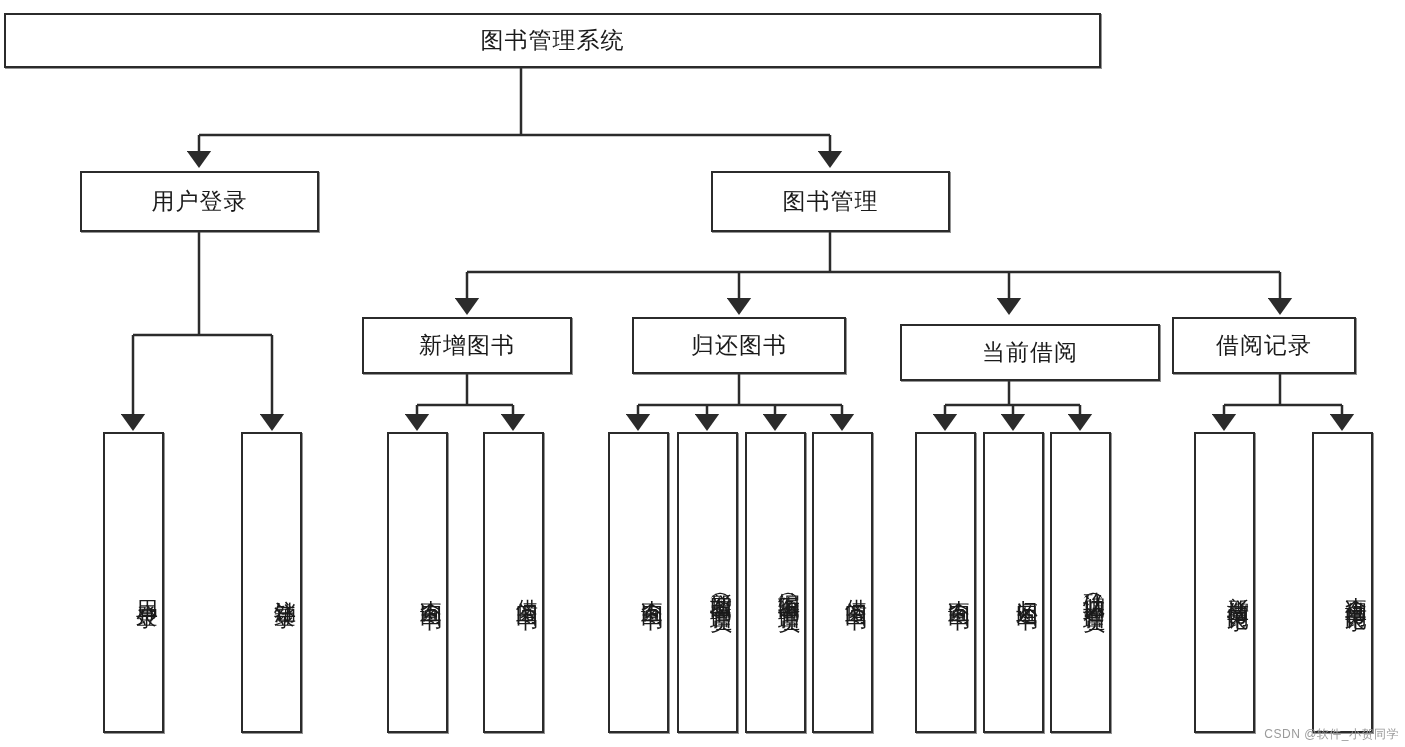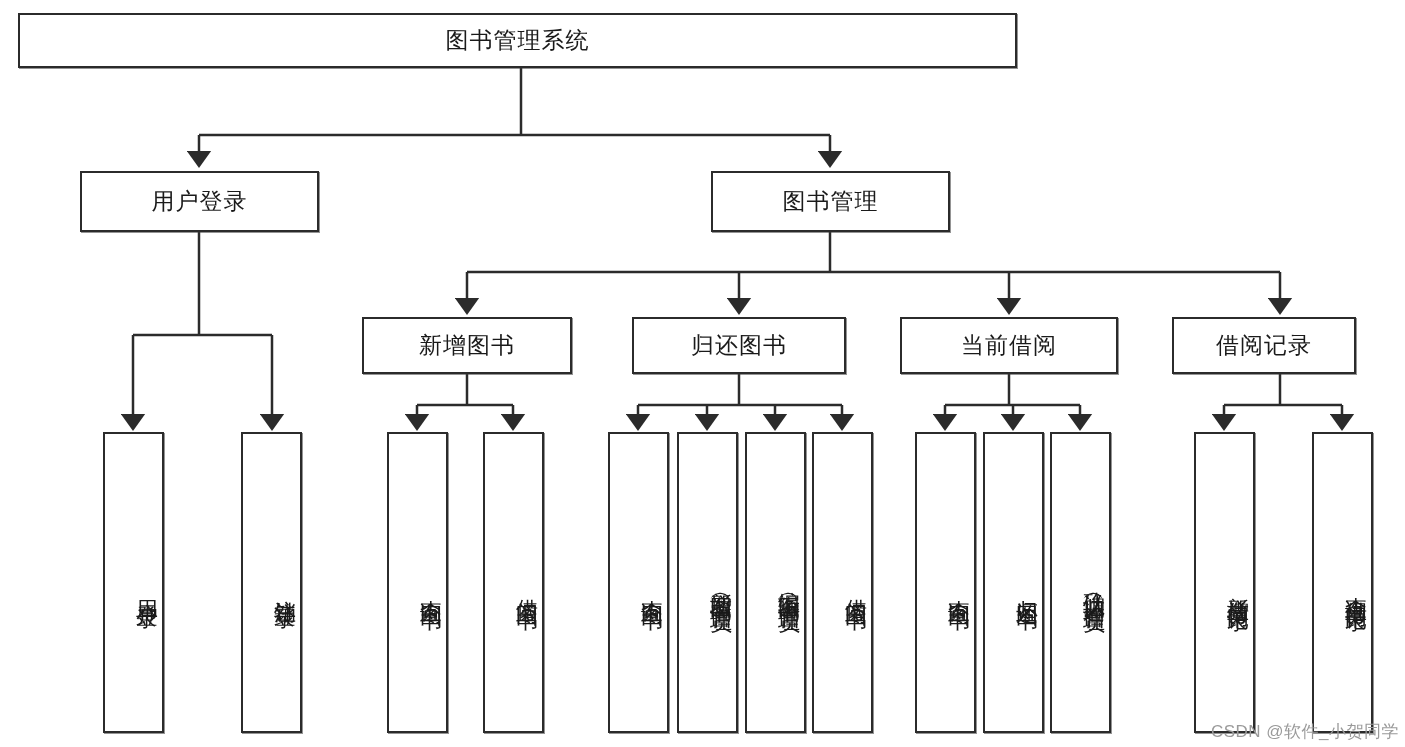--- a/index.html
+++ b/index.html
@@ -52,21 +52,21 @@
     left: 0;
     top: 0;
     width: 1405px;
     height: 747px;
     pointer-events: none;
   }
   .watermark {
     position: absolute;
     right: 6px;
     bottom: 4px;
-    font-size: 17px;
+    font-size: 12px;
     color: #9a9a9a;
     letter-spacing: 0.5px;
     white-space: nowrap;
   }
 </style>
 </head>
 <body>
 
 <div id="canvas">
 
@@ -125,38 +125,38 @@
     </g>
 
     <g>
       <path d="M1280,374 L1280,405" stroke="#2b2b2b" stroke-width="2.5" fill="none"></path>
       <path d="M1224,405 L1342,405" stroke="#2b2b2b" stroke-width="2.5" fill="none"></path>
       <path d="M1224,405 L1224,421" stroke="#2b2b2b" stroke-width="2.5" fill="none" marker-end="url(#arrow)"></path>
       <path d="M1342,405 L1342,421" stroke="#2b2b2b" stroke-width="2.5" fill="none" marker-end="url(#arrow)"></path>
     </g>
   </svg>
 
-  <div class="node horizontal" style="left:18px; top:13px; width:999px; height:55px;">
+  <div class="node horizontal" style="left:4px; top:13px; width:1097px; height:55px;">
     <span>图书管理系统</span>
   </div>
 
   <div class="node horizontal" style="left:80px; top:171px; width:239px; height:61px;">
     <span>用户登录</span>
   </div>
   <div class="node horizontal" style="left:711px; top:171px; width:239px; height:61px;">
     <span>图书管理</span>
   </div>
 
   <div class="node horizontal" style="left:362px; top:317px; width:210px; height:57px;">
     <span>新增图书</span>
   </div>
   <div class="node horizontal" style="left:632px; top:317px; width:214px; height:57px;">
     <span>归还图书</span>
   </div>
-  <div class="node horizontal" style="left:900px; top:317px; width:218px; height:57px;">
+  <div class="node horizontal" style="left:900px; top:324px; width:260px; height:57px;">
     <span>当前借阅</span>
   </div>
   <div class="node horizontal" style="left:1172px; top:317px; width:184px; height:57px;">
     <span>借阅记录</span>
   </div>
 
   <div class="node vertical" style="left:103px; top:432px; width:61px; height:301px;">
     <span class="vtext">用户登录</span>
   </div>
   <div class="node vertical" style="left:241px; top:432px; width:61px; height:301px;">

